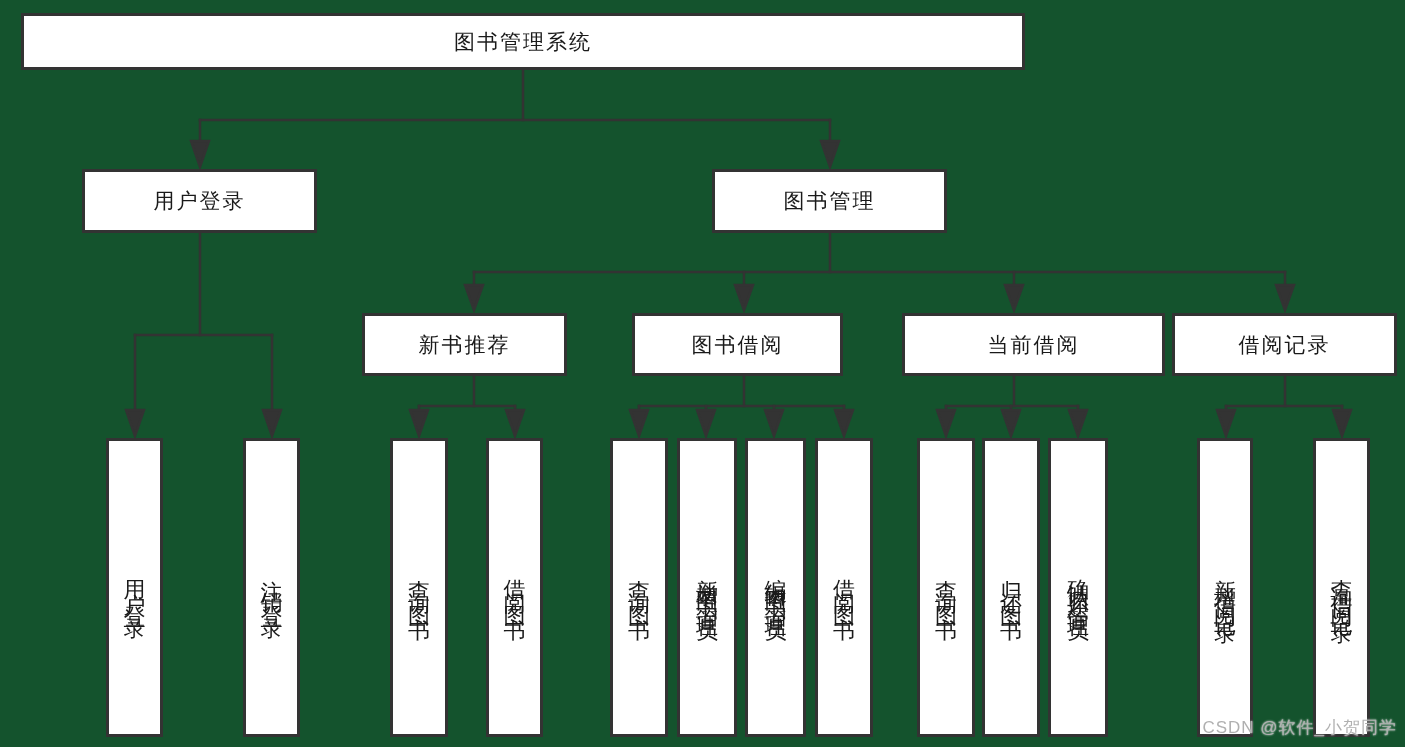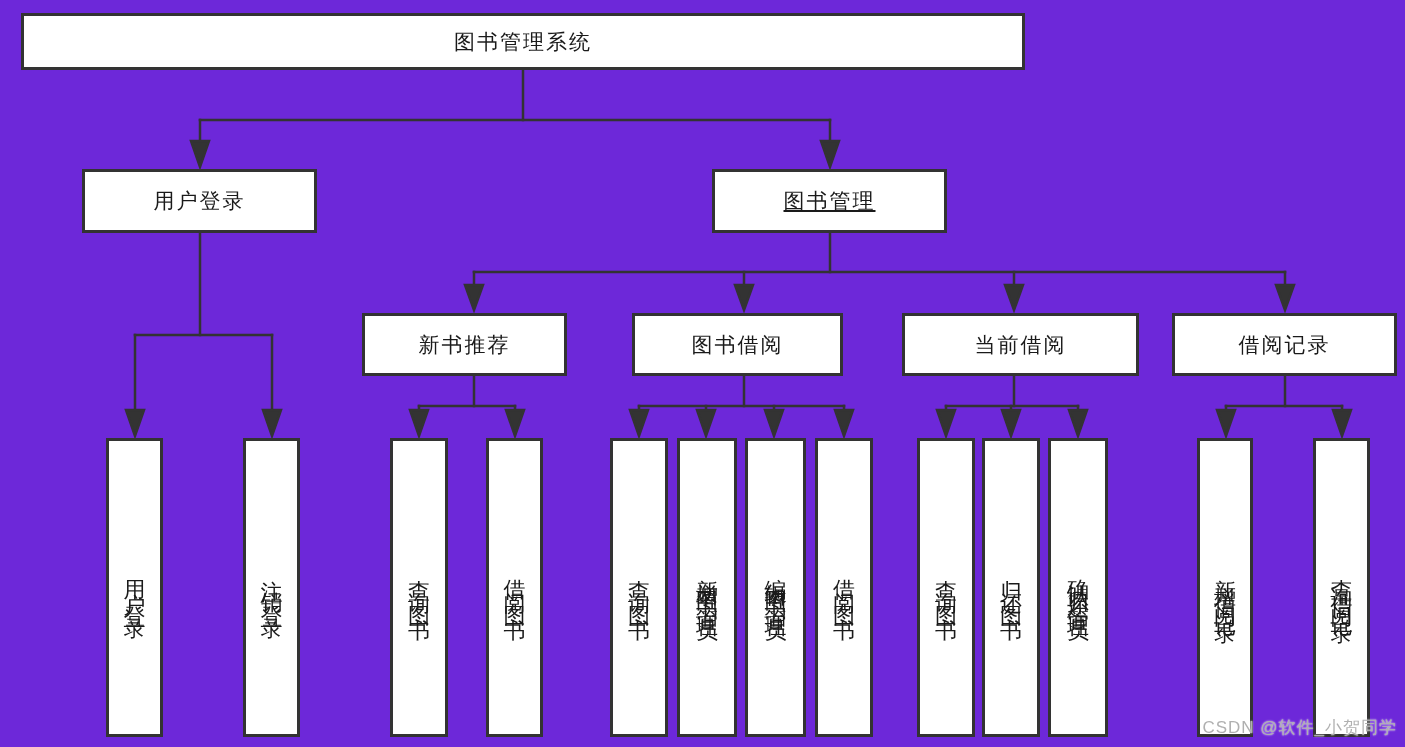--- a/index.html
+++ b/index.html
@@ -5,21 +5,21 @@
   html, body {
     margin: 0;
     padding: 0;
     background: #ffffff;
     font-family: "Liberation Sans", "DejaVu Sans", sans-serif;
   }
   #stage {
     position: relative;
     width: 1405px;
     height: 747px;
-    background: #6d28d9;
+    background: #14532d;
     overflow: hidden;
   }
   #wires {
     position: absolute;
     left: 0; top: 0;
     width: 1405px;
     height: 747px;
   }
   .node {
     position: absolute;
@@ -135,31 +135,31 @@
     </g>
   </svg>
 
   <div class="node hnode" style="left:21px; top:13px; width:1004px; height:57px;">
     <span>图书管理系统</span>
   </div>
 
   <div class="node hnode" style="left:82px; top:169px; width:235px; height:64px;">
     <span>用户登录</span>
   </div>
-  <div class="node hnode" style="left:712px; top:169px; width:235px; height:64px;text-decoration:underline;">
+  <div class="node hnode" style="left:712px; top:169px; width:235px; height:64px;">
     <span>图书管理</span>
   </div>
 
   <div class="node hnode" style="left:362px; top:313px; width:205px; height:63px;">
     <span>新书推荐</span>
   </div>
   <div class="node hnode" style="left:632px; top:313px; width:211px; height:63px;">
     <span>图书借阅</span>
   </div>
-  <div class="node hnode" style="left:902px; top:313px; width:237px; height:63px;">
+  <div class="node hnode" style="left:902px; top:313px; width:263px; height:63px;">
     <span>当前借阅</span>
   </div>
   <div class="node hnode" style="left:1172px; top:313px; width:225px; height:63px;">
     <span>借阅记录</span>
   </div>
 
   <div class="node vnode sp-wide" style="left:106px; top:438px; width:57px; height:299px;">
     <span class="vtext">用户登录</span>
   </div>
   <div class="node vnode sp-wide" style="left:243px; top:438px; width:57px; height:299px;">

